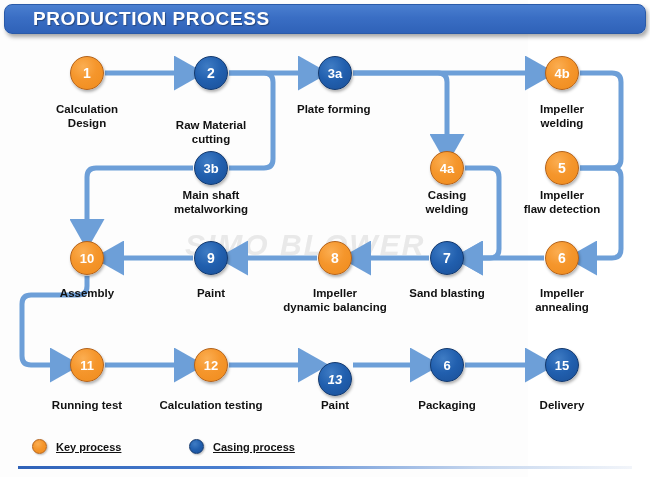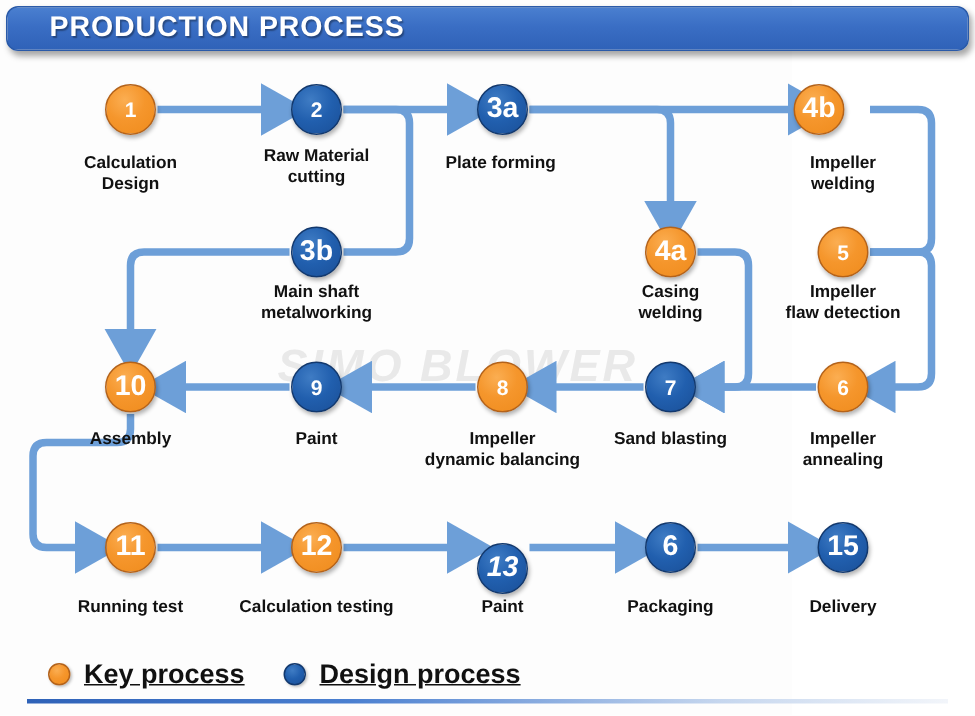--- a/index.html
+++ b/index.html
@@ -56,21 +56,21 @@
     z-index:5;
   }
   .node.key{
     background:radial-gradient(circle at 38% 30%,#fbae52 0%,#f5962c 45%,#ef8b1c 100%);
     border:1.5px solid #b3621a;
   }
   .node.normal{
     background:radial-gradient(circle at 38% 30%,#3f7cc4 0%,#215fae 48%,#1a4f97 100%);
     border:1.5px solid #12386d;
   }
-  .node.small{font-size:19px;}
+  .node.small{font-size:13px;}
 
   .nlabel{
     position:absolute;transform:translateX(-50%);
     text-align:center;color:#111111;
     font-size:11.5px;font-weight:bold;line-height:13.5px;
     font-family:"Liberation Sans",sans-serif;
     white-space:pre-line;
     z-index:4;
   }
   .nlabel.leftal{transform:none;text-align:left;}
@@ -78,21 +78,21 @@
   
   .legend-item{position:absolute;display:flex;align-items:center;gap:9px;}
   .legend-dot{width:15px;height:15px;border-radius:50%;box-shadow:1px 1px 2px rgba(0,0,0,.25);}
   .legend-dot.key{
     background:radial-gradient(circle at 38% 30%,#fbae52 0%,#f5962c 45%,#ef8b1c 100%);
     border:1.5px solid #b3621a;box-sizing:border-box;}
   .legend-dot.normal{
     background:radial-gradient(circle at 38% 30%,#3f7cc4 0%,#215fae 48%,#1a4f97 100%);
     border:1.5px solid #12386d;box-sizing:border-box;}
   .legend-text{
-    font-size:18px;font-weight:bold;color:#111;
+    font-size:11px;font-weight:bold;color:#111;
     text-decoration:underline;
     font-family:"Liberation Sans",sans-serif;
   }
 
   
   .bottomrule{
     position:absolute;left:18px;top:466px;width:614px;height:3px;
     background:linear-gradient(to right,#2f62b8 0%,#4a7fd0 35%,#c5d6ee 75%,#f2f5fa 100%);
   }
 </style>
@@ -149,25 +149,25 @@
     <path class="wire" marker-end="url(#ar)" d="M353,365 L420,365"></path>
 
     <path class="wire" marker-end="url(#ar)" d="M465,365 L535,365"></path>
   </svg>
 
   <div id="nodes-layer">
       <div class="node key" style="left: 87px; top: 73px;">1</div>
       <div class="nlabel" style="left: 87px; top: 103px; width: 140px; margin-left: 0px;">Calculation
 Design</div>
       <div class="node normal" style="left: 211px; top: 73px;">2</div>
-      <div class="nlabel" style="left: 211px; top: 98px; width: 140px; margin-left: 0px;">Raw Material
+      <div class="nlabel" style="left: 211px; top: 119px; width: 140px; margin-left: 0px;">Raw Material
 cutting</div>
       <div class="node normal small" style="left: 335px; top: 73px;">3a</div>
       <div class="nlabel leftal" style="left: 297px; top: 103px;">Plate forming</div>
-      <div class="node key small" style="left: 546px; top: 73px;">4b</div>
+      <div class="node key small" style="left: 562px; top: 73px;">4b</div>
       <div class="nlabel" style="left: 562px; top: 103px; width: 140px; margin-left: 0px;">Impeller
 welding</div>
       <div class="node normal small" style="left: 211px; top: 168px;">3b</div>
       <div class="nlabel" style="left: 211px; top: 189px; width: 140px; margin-left: 0px;">Main shaft
 metalworking</div>
       <div class="node key small" style="left: 447px; top: 168px;">4a</div>
       <div class="nlabel" style="left: 447px; top: 189px; width: 140px; margin-left: 0px;">Casing
 welding</div>
       <div class="node key" style="left: 562px; top: 168px;">5</div>
       <div class="nlabel" style="left: 562px; top: 189px; width: 140px; margin-left: 0px;">Impeller
@@ -195,18 +195,18 @@
       <div class="node normal small" style="left: 562px; top: 365px;">15</div>
       <div class="nlabel" style="left: 562px; top: 399px; width: 140px; margin-left: 0px;">Delivery</div>
     </div>
 
   <div class="legend-item" style="left:32px;top:439px;">
     <span class="legend-dot key"></span>
     <span class="legend-text">Key process</span>
   </div>
   <div class="legend-item" style="left:189px;top:439px;">
     <span class="legend-dot normal"></span>
-    <span class="legend-text">Design process</span>
+    <span class="legend-text">Casing process</span>
   </div>
 
   <div class="bottomrule"></div>
 
 </div>
 
 </body></html>

